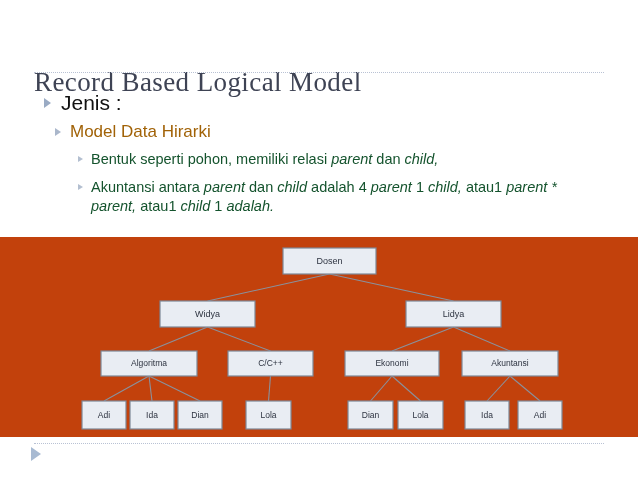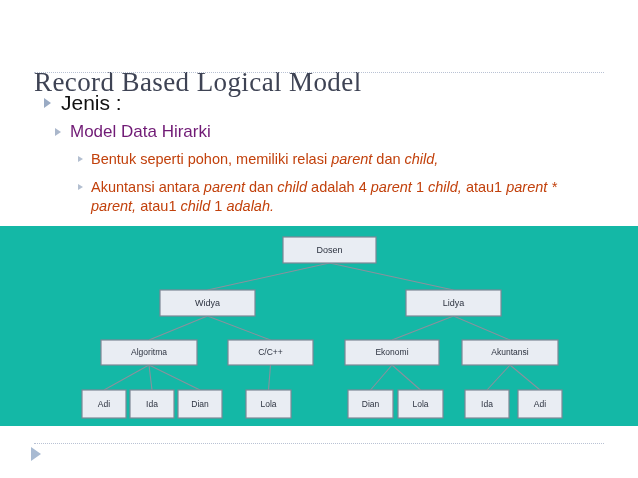--- a/index.html
+++ b/index.html
@@ -76,49 +76,49 @@
   
   #row-l2 { left: 55px; top: 121px; width: 540px; }
   #row-l2 .tri {
     border-width: 4px 0 4px 6px;
     border-color: transparent transparent transparent #aab7cb;
     margin-top: 7px;
     margin-right: 9px;
   }
   #row-l2 .txt {
     font-size: 17px;
-    color: #701a75;
+    color: #a16207;
     line-height: 21px;
   }
 
   
   .row-l3 { left: 78px; width: 525px; }
   #row-l3a { top: 150px; }
   #row-l3b { top: 178px; }
   .row-l3 .tri {
     border-width: 3.5px 0 3.5px 5px;
     border-color: transparent transparent transparent #b3bfd0;
     margin-top: 6px;
     margin-right: 8px;
   }
   .row-l3 .txt {
     font-size: 14.5px;
-    color: #c2410c;
+    color: #14532d;
     line-height: 19px;
   }
   .row-l3 .txt em { font-style: italic; }
 
   
   #tree-figure {
     position: absolute;
     left: 0px;
-    top: 226px;
+    top: 237px;
     width: 638px;
     height: 200px;
-    background: #14b8a6;
+    background: #c2410c;
   }
   #tree-svg { display: block; }
   .node-rect {
     fill: #e9edf3;
     stroke: #7e8796;
     stroke-width: 1.2;
   }
   .node-label {
     font-family: "Liberation Sans", sans-serif;
     font-size: 8.5px;

